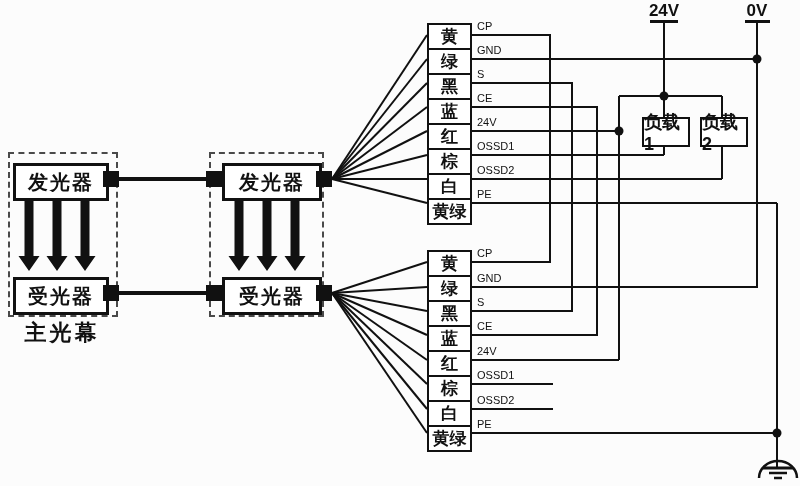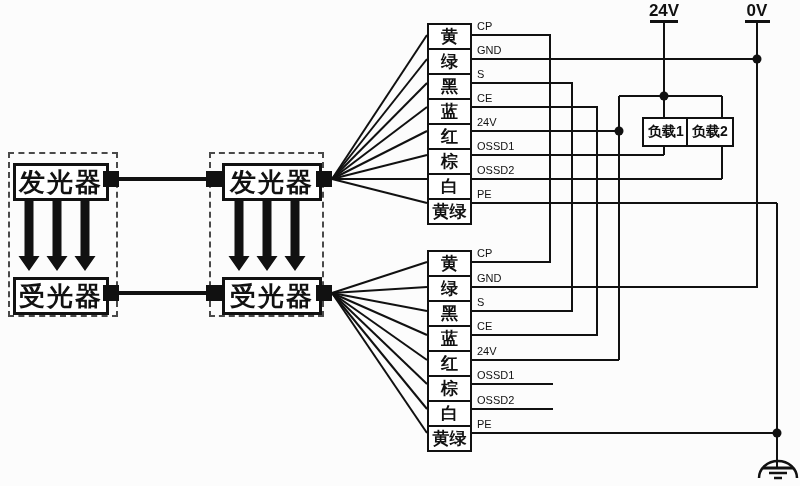--- a/index.html
+++ b/index.html
@@ -1,32 +1,32 @@
 <!DOCTYPE html>
 <html><head>
 <meta charset="utf-8">
 <style>
   html,body{margin:0;padding:0;background:#e8e8e8;}
   #canvas{position:relative;width:800px;height:486px;background:#fcfcfc;
     font-family:"Liberation Sans","DejaVu Sans",sans-serif;color:#111;overflow:hidden;}
   #wires{position:absolute;left:0;top:0;z-index:1;}
   .curtain{position:absolute;border:2px dashed #4a4a4a;z-index:2;}
   .sensor{position:absolute;background:#fff;border:3px solid #111;display:flex;
-    align-items:center;justify-content:center;font-size:26px;font-weight:bold;
+    align-items:center;justify-content:center;font-size:20px;font-weight:bold;
     letter-spacing:2px;z-index:3;}
   .tab{position:absolute;background:#111;z-index:4;}
   .clabel{position:absolute;text-align:center;font-size:22px;font-weight:bold;
     letter-spacing:3px;z-index:2;}
   .tblock{position:absolute;left:427px;width:45px;display:flex;flex-direction:column;z-index:3;}
   .trow{flex:1;border:2px solid #111;margin-top:-2px;background:#fff;display:flex;
     align-items:center;justify-content:center;font-size:17px;font-weight:bold;}
   .trow:first-child{margin-top:0;}
   .sig{position:absolute;left:477px;font-size:11px;font-weight:500;z-index:2;line-height:18px;}
   .load{position:absolute;width:44px;height:26px;border:2.5px solid #111;background:#fff;
-    display:flex;align-items:center;justify-content:center;font-size:14px;font-weight:bold;z-index:3;}
+    display:flex;align-items:center;justify-content:center;font-size:18px;font-weight:bold;z-index:3;}
   .rail{position:absolute;top:1px;width:40px;text-align:center;font-size:17px;
     font-weight:bold;z-index:2;}
 </style>
 </head>
 <body>
 
 <div id="canvas">
 
   <svg id="wires" width="800" height="486" viewBox="0 0 800 486">
 
@@ -114,20 +114,21 @@
       <line x1="769" y1="473" x2="787" y2="473" stroke-width="2.5"></line>
       <line x1="774" y1="478" x2="782" y2="478" stroke-width="2.5"></line>
     </g>
   </svg>
 
   <div class="curtain" style="left:8px;top:152px;width:106px;height:161px"></div>
   <div class="sensor" style="left:13px;top:163px;width:90px;height:32px">发光器</div>
   <div class="sensor" style="left:13px;top:277px;width:90px;height:32px">受光器</div>
   <div class="tab" style="left:103px;top:171px;width:16px;height:16px"></div>
   <div class="tab" style="left:103px;top:285px;width:16px;height:16px"></div>
+  <div class="clabel" style="left:6px;top:318px;width:112px">主光幕</div>
 
   <div class="curtain" style="left:209px;top:152px;width:111px;height:161px"></div>
   <div class="sensor" style="left:222px;top:163px;width:94px;height:32px">发光器</div>
   <div class="sensor" style="left:222px;top:277px;width:94px;height:32px">受光器</div>
   <div class="tab" style="left:206px;top:171px;width:16px;height:16px"></div>
   <div class="tab" style="left:316px;top:171px;width:16px;height:16px"></div>
   <div class="tab" style="left:206px;top:285px;width:16px;height:16px"></div>
   <div class="tab" style="left:316px;top:285px;width:16px;height:16px"></div>
 
   <div class="tblock" style="top:23px;height:191px">
@@ -164,18 +165,18 @@
   <div class="sig" style="top:244px">CP</div>
   <div class="sig" style="top:269px">GND</div>
   <div class="sig" style="top:293px">S</div>
   <div class="sig" style="top:317px">CE</div>
   <div class="sig" style="top:342px">24V</div>
   <div class="sig" style="top:366px">OSSD1</div>
   <div class="sig" style="top:391px">OSSD2</div>
   <div class="sig" style="top:415px">PE</div>
 
   <div class="load" style="left:642px;top:117px">负载1</div>
-  <div class="load" style="left:686px;top:117px">负载2</div>
+  <div class="load" style="left:700px;top:117px">负载2</div>
 
   <div class="rail" style="left:644px">24V</div>
   <div class="rail" style="left:737px">0V</div>
 
 </div>
 
 </body></html>

